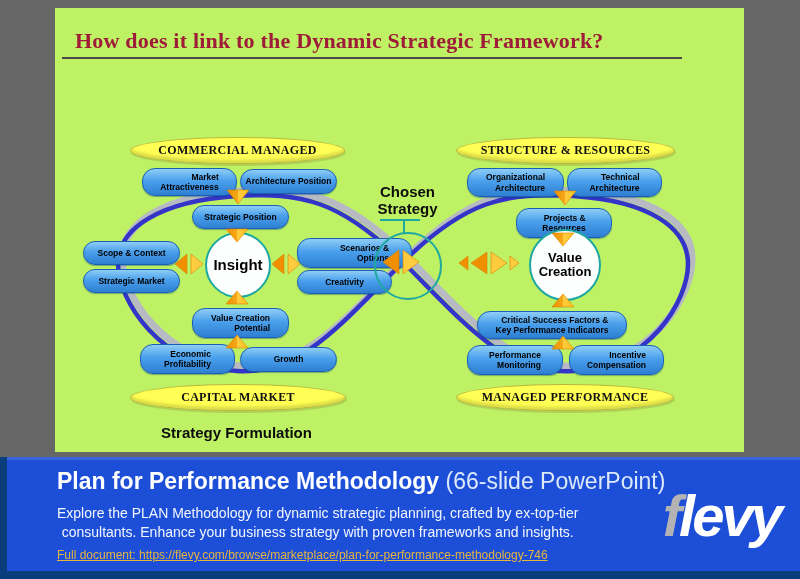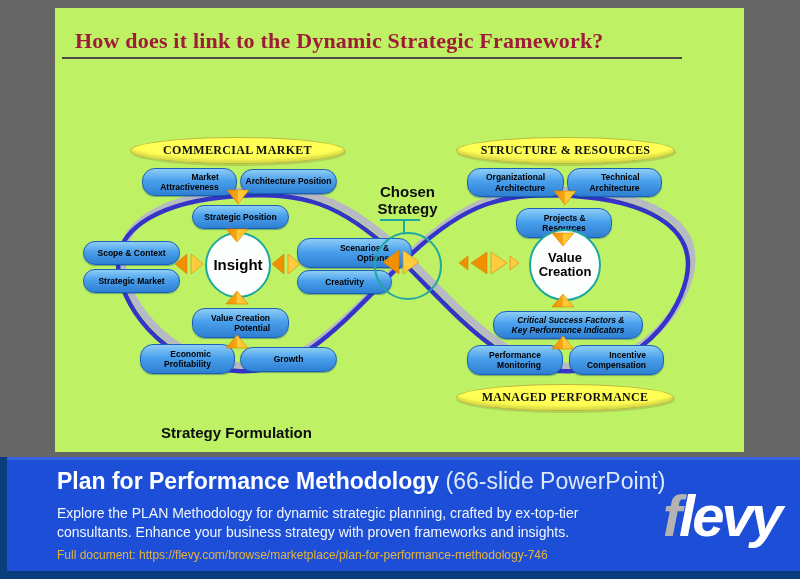--- a/index.html
+++ b/index.html
@@ -63,24 +63,24 @@
     box-shadow:inset 7px 0 0 #0a3d7c, inset 0 -8px 0 #0a3d7c, inset 0 3px 0 rgba(255,255,255,.12);
     color:#fff;
   }
   .footer-title{
     position:absolute;left:57px;top:11px;font-size:23px;white-space:nowrap;
   }
   .footer-title .t1{font-weight:700;color:#ffffff;}
   .footer-title .t2{font-weight:400;color:#dce9f8;}
   .footer-desc{
     position:absolute;left:57px;top:47px;font-size:14px;line-height:19px;
-    color:#f2f7fd;white-space:pre-line;
+    color:#f2f7fd;white-space:pre-line;text-align:center;
   }
   .footer-url{
-    position:absolute;left:57px;top:91px;font-size:12px;color:#e7b53c;
+    position:absolute;left:57px;top:91px;font-size:12px;color:#e7b53c;text-decoration:underline;
   }
   .logo{
     position:absolute;right:20px;top:30px;
     font-weight:700;font-style:italic;font-size:58px;letter-spacing:-3px;
     line-height:1;
   }
   .logo .lf{color:#b3b3b3;}
   .logo .lrest{color:#ffffff;}
 </style>
 </head>
@@ -88,22 +88,23 @@
 
 <div class="slide">
   <div class="slide-title">How does it link to the Dynamic Strategic Framework?</div>
   <div class="title-rule"></div>
 
   <svg class="layer" width="689" height="444" viewBox="0 0 689 444">
     <path d="M 348 254 C 285 192 245 184 182 188 C 105 193 63 220 63 256 C 63 292 105 359 182 363 C 245 367 285 317 348 254 C 411 192 451 184 518 188 C 595 193 633 220 633 256 C 633 292 595 359 518 363 C 451 367 411 317 348 254" fill="none" stroke="#b7bac2" stroke-width="7" stroke-linecap="round" transform="translate(4,-5)"></path>
     <path d="M 348 254 C 285 192 245 184 182 188 C 105 193 63 220 63 256 C 63 292 105 359 182 363 C 245 367 285 317 348 254 C 411 192 451 184 518 188 C 595 193 633 220 633 256 C 633 292 595 359 518 363 C 451 367 411 317 348 254" fill="none" stroke="#3434c8" stroke-width="4.5" stroke-linecap="round"></path>
   </svg>
 
-  <div class="zone" style="left:75px;top:129px;width:213px;height:25px;">COMMERCIAL MARKET</div>
+  <div class="zone" style="left:75px;top:129px;width:213px;height:25px;">COMMERCIAL MANAGED</div>
   <div class="zone" style="left:401px;top:129px;width:217px;height:25px;">STRUCTURE &amp; RESOURCES</div>
+  <div class="zone" style="left:75px;top:376px;width:214px;height:25px;">CAPITAL MARKET</div>
   <div class="zone" style="left:401px;top:376px;width:216px;height:25px;">MANAGED PERFORMANCE</div>
 
   <div class="bbox" style="left:87px;top:160px;width:93px;height:26px;">Market
 Attractiveness</div>
   <div class="bbox" style="left:185px;top:161px;width:95px;height:23px;">Architecture Position</div>
   <div class="bbox" style="left:137px;top:197px;width:95px;height:22px;">Strategic Position</div>
   <div class="bbox" style="left:28px;top:233px;width:95px;height:22px;">Scope &amp; Context</div>
   <div class="bbox" style="left:28px;top:261px;width:95px;height:22px;">Strategic Market</div>
   <div class="bbox" style="left:242px;top:230px;width:93px;height:28px;padding-left:20px;">Scenarios &amp;
 Options</div>
@@ -113,21 +114,21 @@
   <div class="bbox" style="left:85px;top:336px;width:93px;height:28px;">Economic
 Profitability</div>
   <div class="bbox" style="left:185px;top:339px;width:95px;height:23px;">Growth</div>
 
   <div class="bbox" style="left:412px;top:160px;width:95px;height:27px;">Organizational
 Architecture</div>
   <div class="bbox" style="left:512px;top:160px;width:93px;height:27px;">Technical
 Architecture</div>
   <div class="bbox" style="left:461px;top:200px;width:94px;height:28px;">Projects &amp;
 Resources</div>
-  <div class="bbox" style="left:438px;top:303px;width:148px;height:26px;font-style:italic;">Critical Success Factors &amp;
+  <div class="bbox" style="left:422px;top:303px;width:148px;height:26px;">Critical Success Factors &amp;
 Key Performance Indicators</div>
   <div class="bbox" style="left:412px;top:337px;width:94px;height:28px;">Performance
 Monitoring</div>
   <div class="bbox" style="left:514px;top:337px;width:93px;height:28px;">Incentive
 Compensation</div>
 
   <div class="hub" style="left:150px;top:224px;width:62px;height:62px;font-size:15px;">Insight</div>
   <div class="hub" style="left:474px;top:221px;width:68px;height:68px;font-size:13px;">Value
 Creation</div>
   <div class="ring" style="left:319px;top:224px;width:64px;height:64px;"></div>

